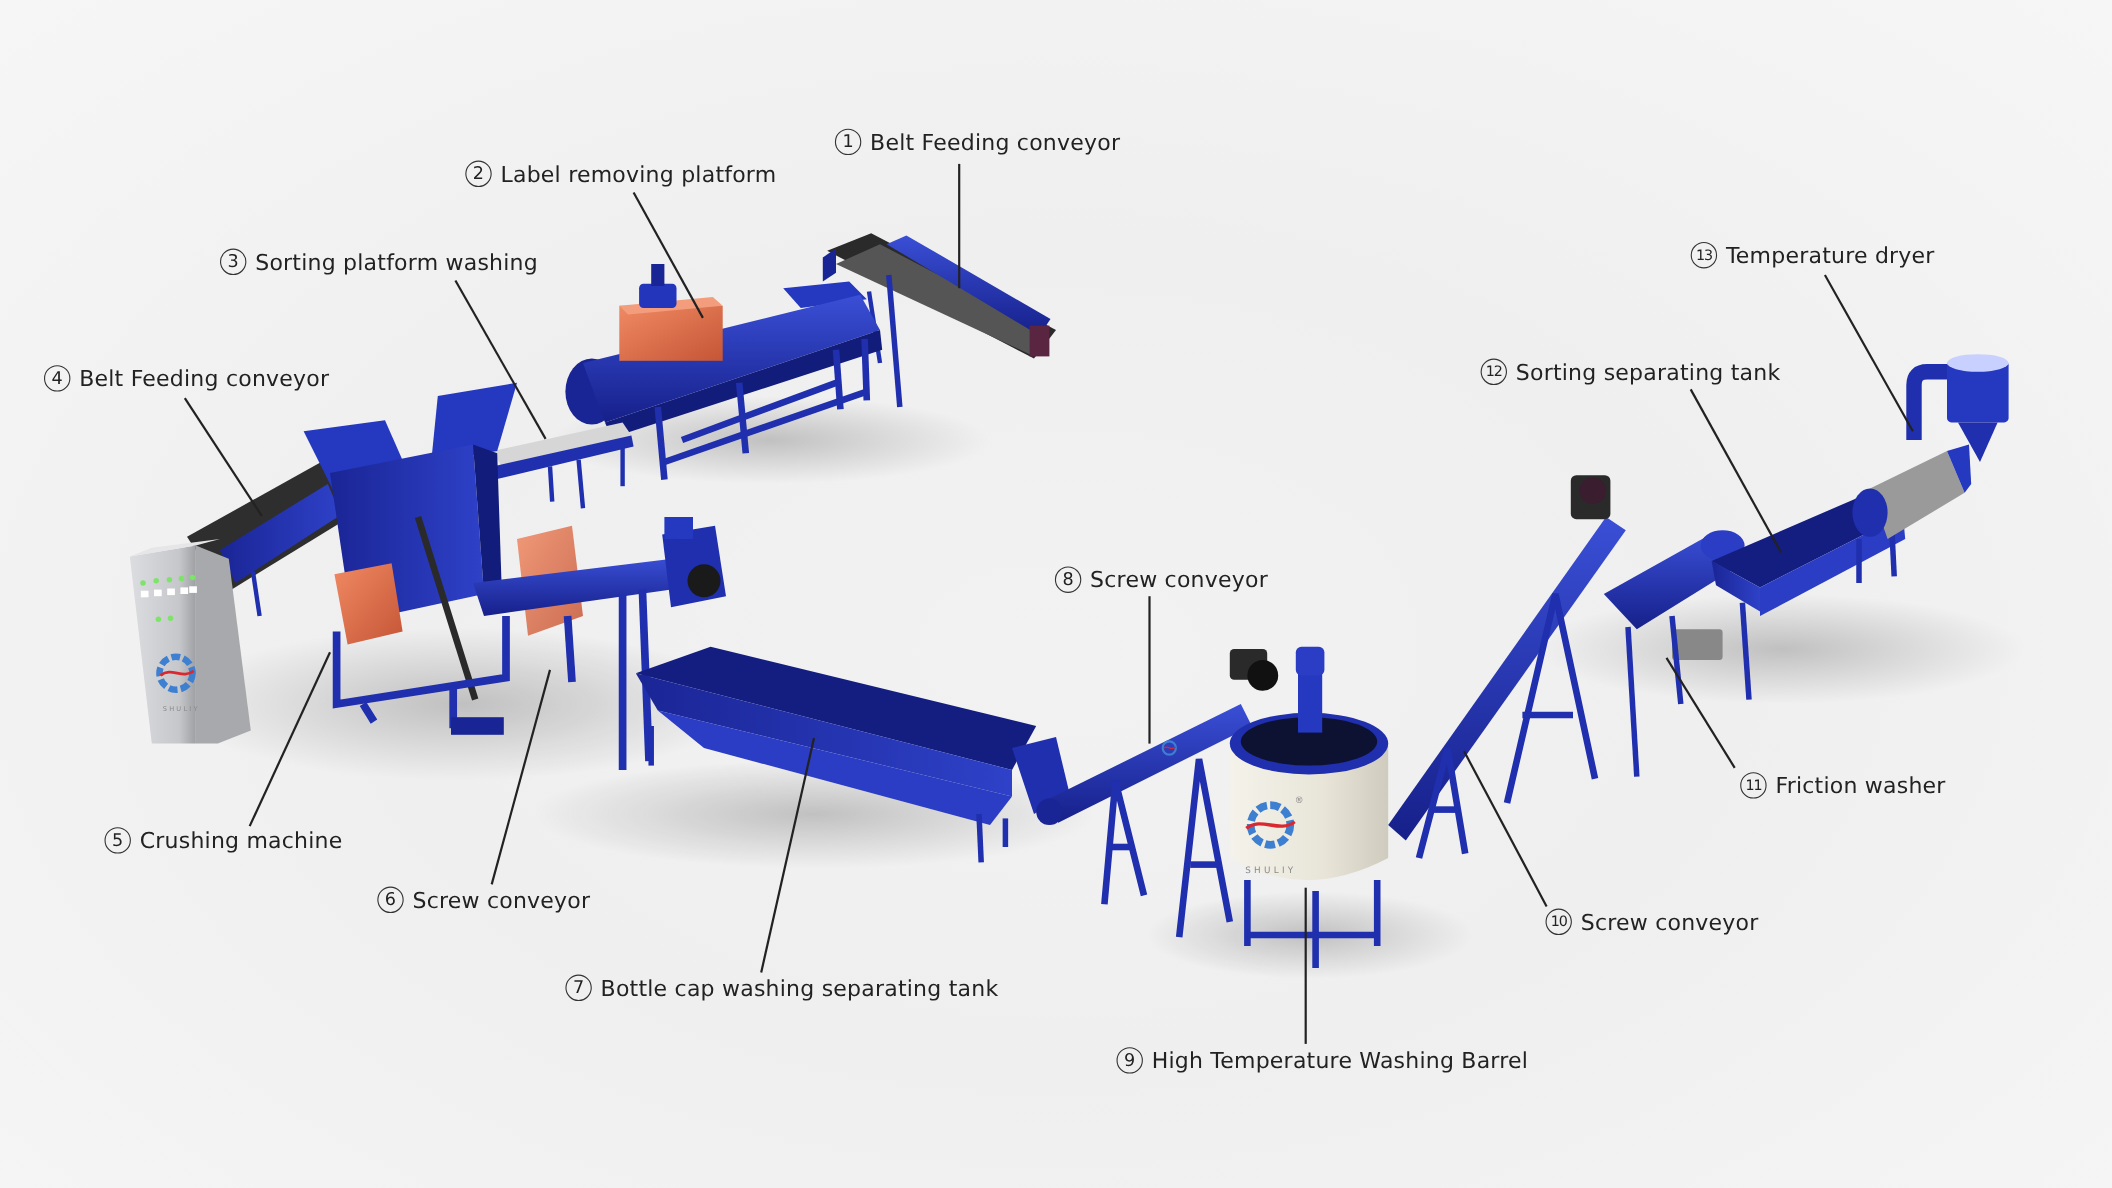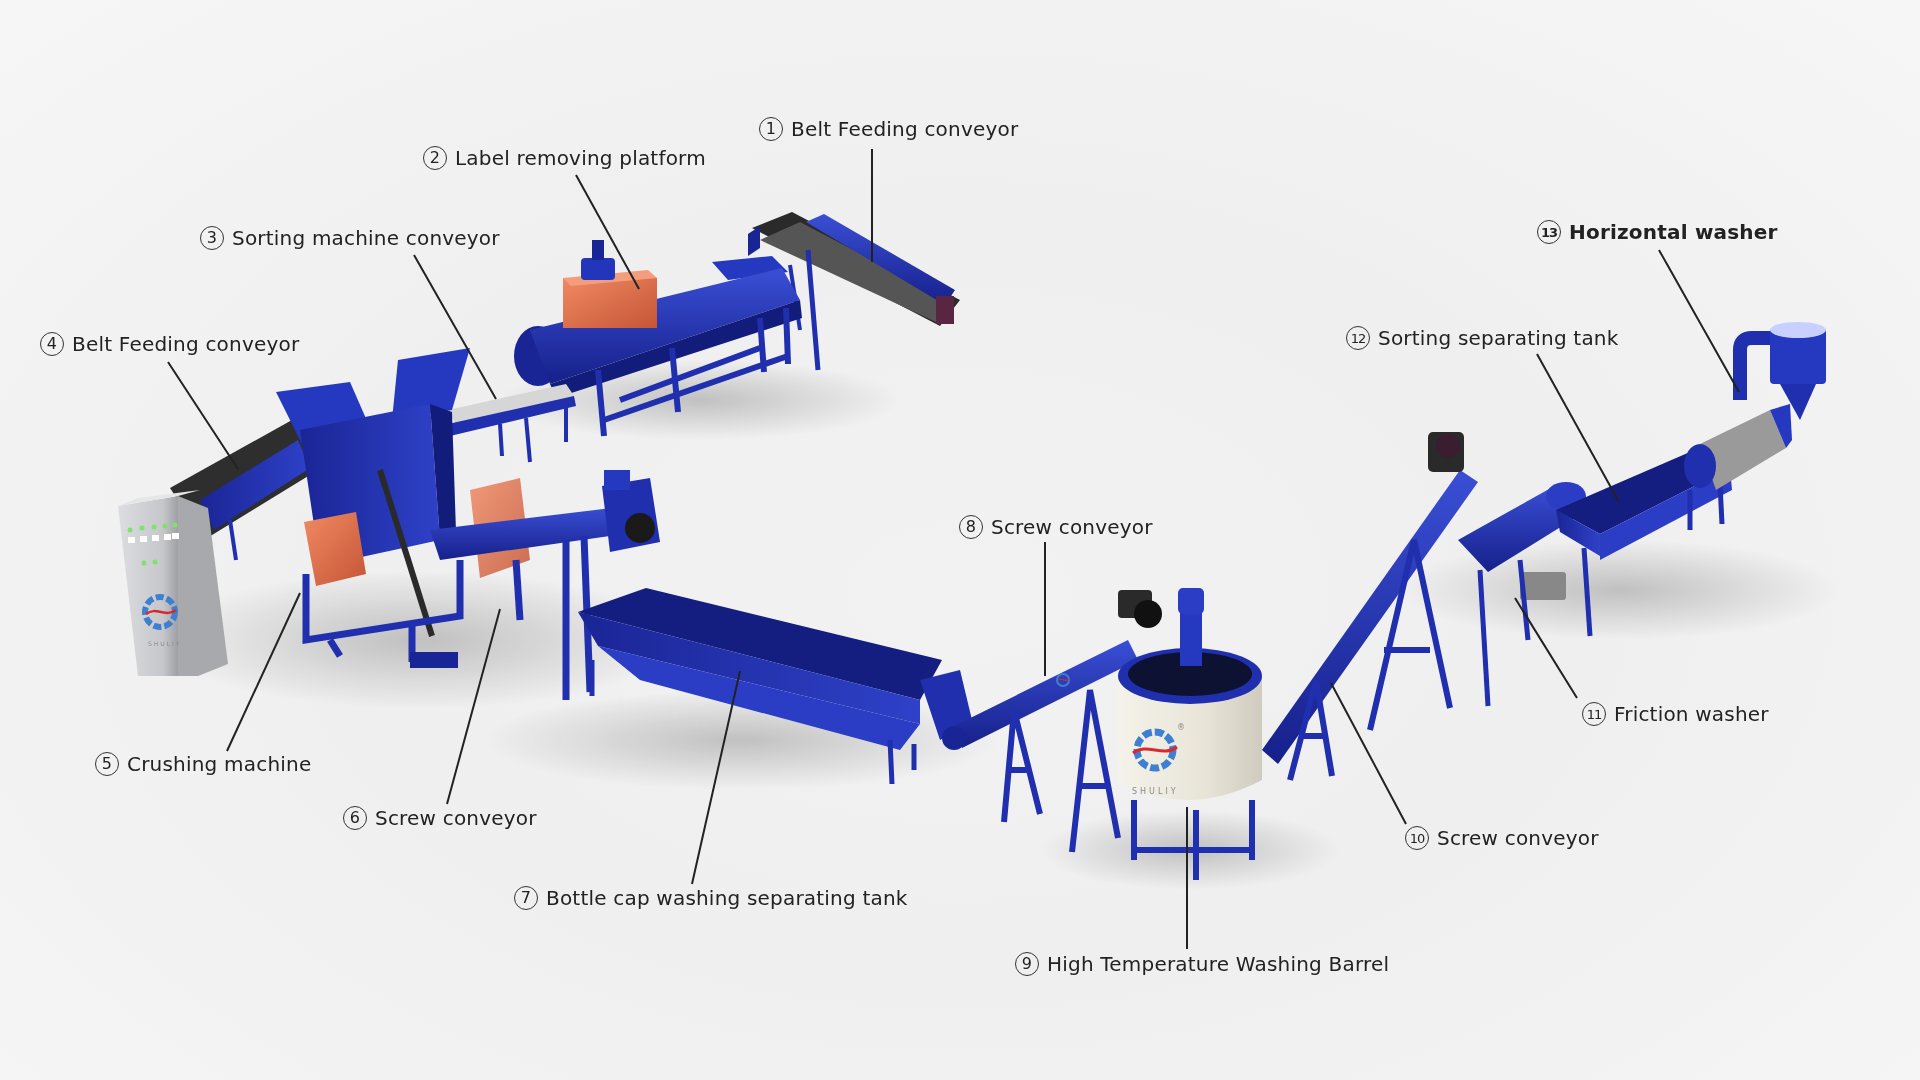--- a/index.html
+++ b/index.html
@@ -278,21 +278,21 @@
 <div class="label" style="left:759px; top:117px;">
   <span class="num">1</span>
   <span>Belt Feeding conveyor</span>
 </div>
 <div class="label" style="left:423px; top:146px;">
   <span class="num">2</span>
   <span>Label removing platform</span>
 </div>
 <div class="label" style="left:200px; top:226px;">
   <span class="num">3</span>
-  <span>Sorting machine conveyor</span>
+  <span>Sorting platform washing</span>
 </div>
 <div class="label" style="left:40px; top:332px;">
   <span class="num">4</span>
   <span>Belt Feeding conveyor</span>
 </div>
 <div class="label" style="left:95px; top:752px;">
   <span class="num">5</span>
   <span>Crushing machine</span>
 </div>
 <div class="label" style="left:343px; top:806px;">
@@ -316,18 +316,18 @@
   <span>Screw conveyor</span>
 </div>
 <div class="label" style="left:1582px; top:702px;align-items:flex-end;">
   <span class="num two">11</span>
   <span>Friction washer</span>
 </div>
 <div class="label" style="left:1346px; top:326px;align-items:center;">
   <span class="num two">12</span>
   <span>Sorting separating tank</span>
 </div>
-<div class="label" style="left:1537px; top:220px;font-weight:bold;">
+<div class="label" style="left:1537px; top:220px;">
   <span class="num two">13</span>
-  <span>Horizontal washer</span>
+  <span>Temperature dryer</span>
 </div>
 
 </div>
 
 </body></html>

